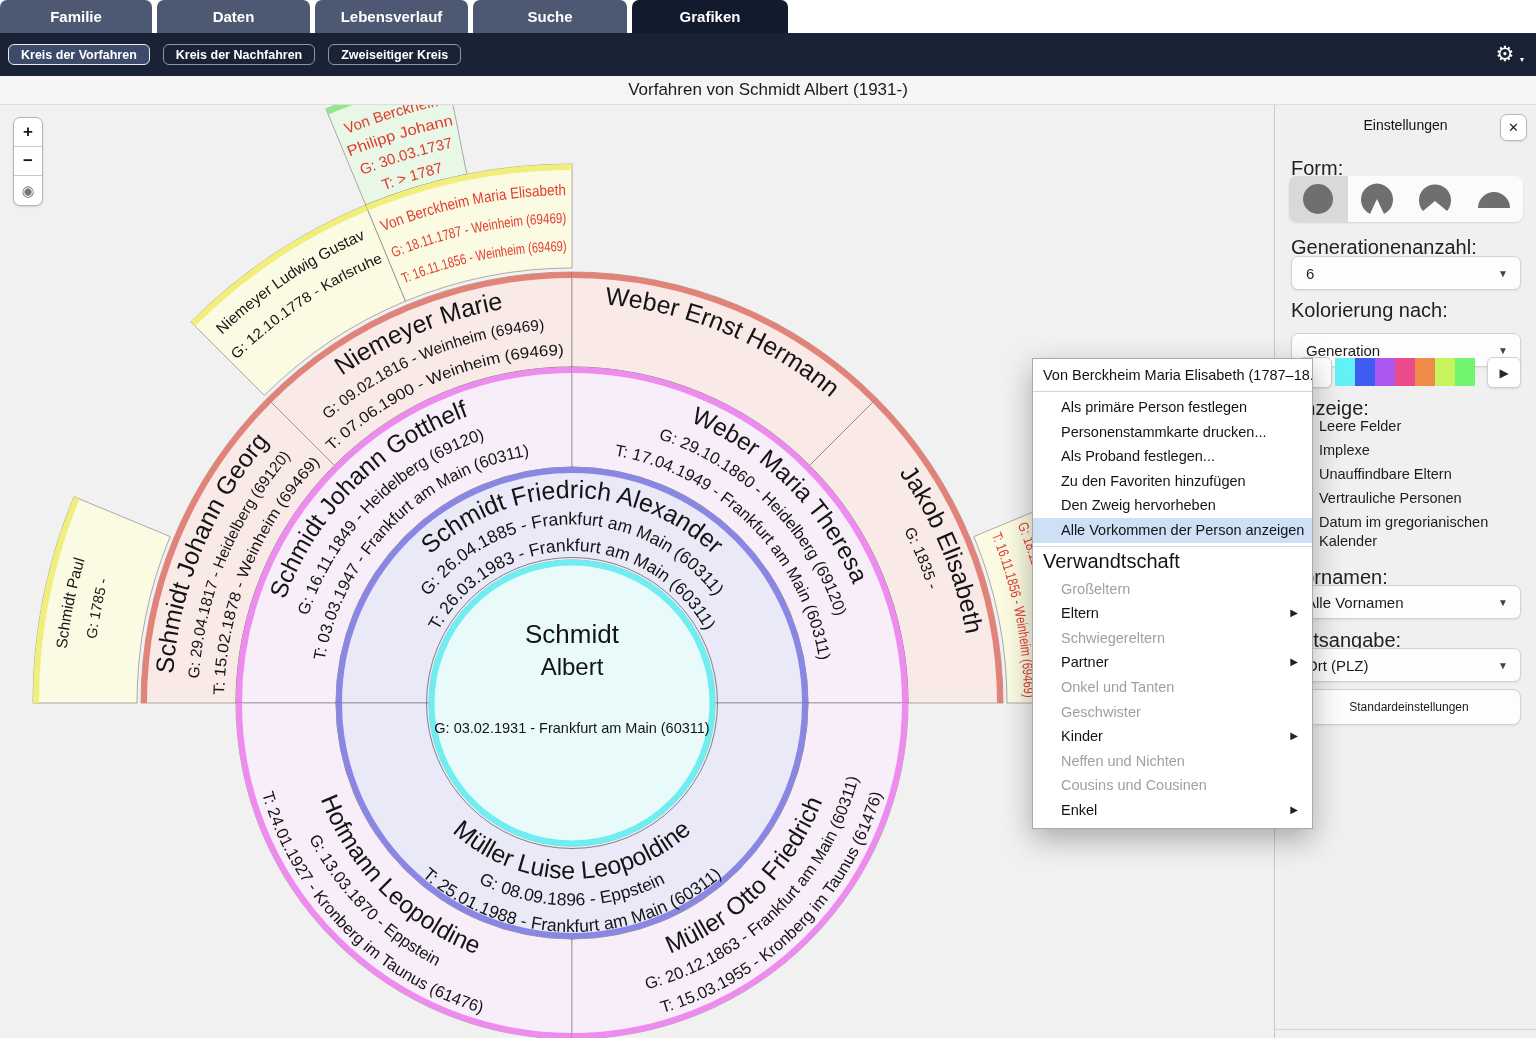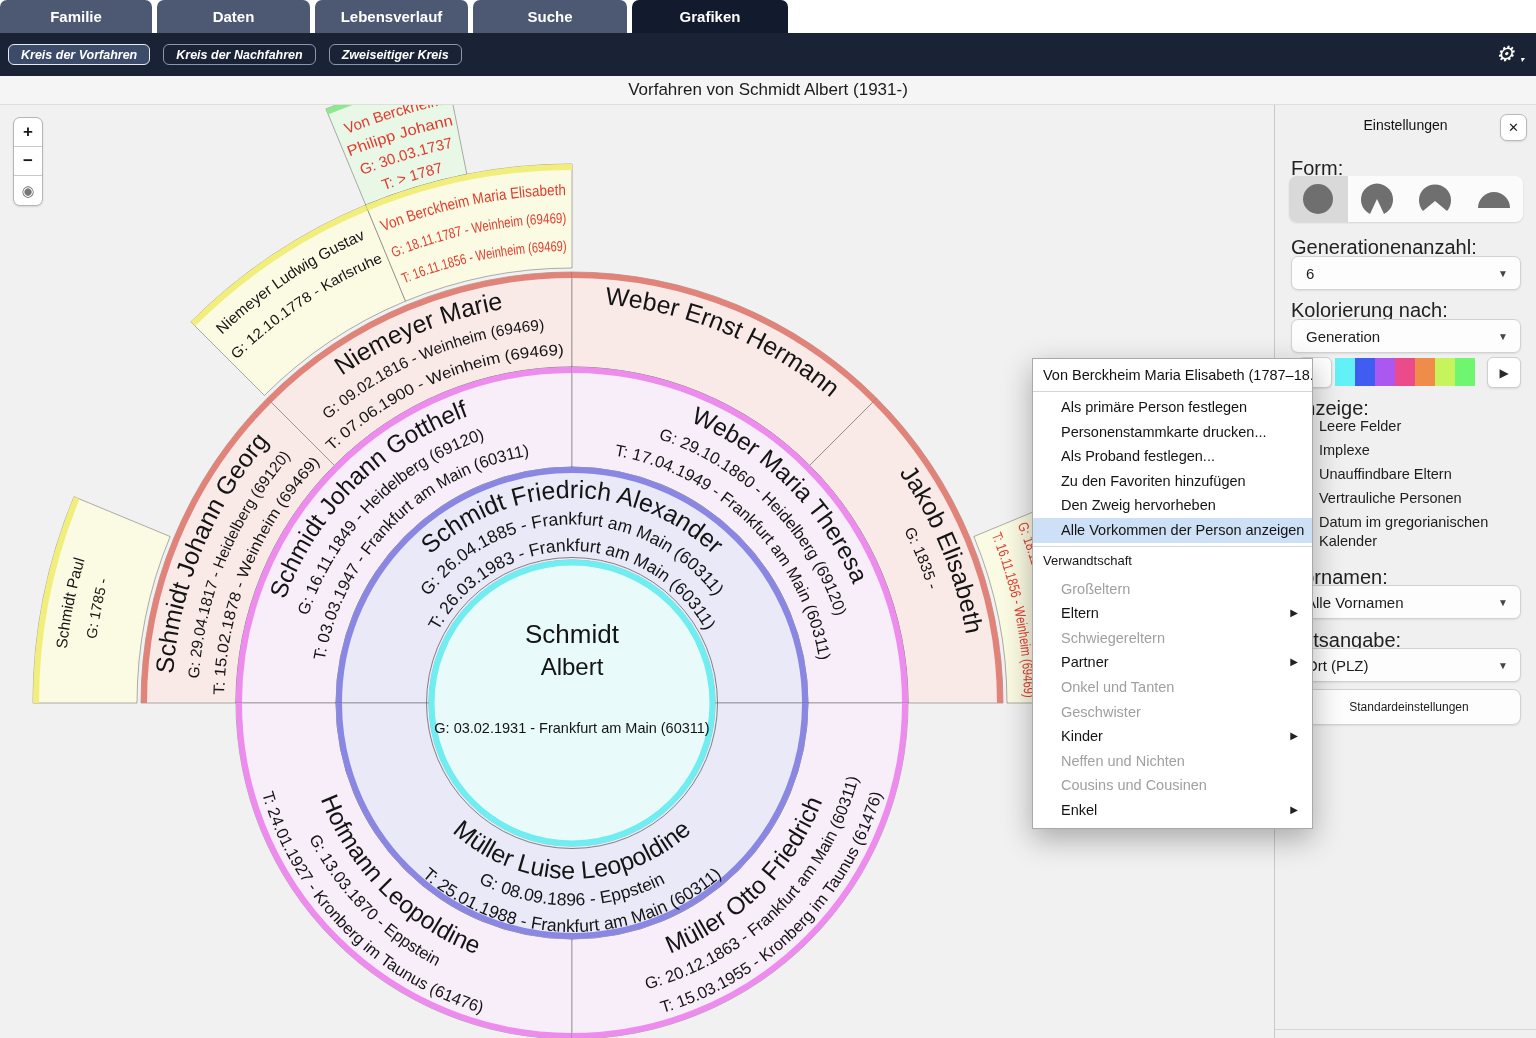--- a/index.html
+++ b/index.html
@@ -9,21 +9,21 @@
   
   .tabbar { position:absolute; left:0; top:0; width:1536px; height:33px; background:#ffffff; display:flex; gap:5px; }
   .tab { height:33px; border-radius:7px 7px 0 0; background:#4d5972; color:#fff;
          font-size:15px; font-weight:600; display:flex; align-items:center; justify-content:center; }
   .tab.active { background:#121a2e; }
   .tab:nth-child(1){width:152px}.tab:nth-child(2){width:153px}.tab:nth-child(3){width:153px}
   .tab:nth-child(4){width:154px}.tab:nth-child(5){width:156px}
 
   
   .toolbar { position:absolute; left:0; top:33px; width:1536px; height:43px; background:#1a2336;
-             display:flex; align-items:center; padding-left:8px; gap:13px;font-style:italic; }
+             display:flex; align-items:center; padding-left:8px; gap:13px; }
   .tb-btn { height:21px; padding:0 12px; border-radius:6px; border:1.5px solid #8b95ab;
             color:#fff; font-size:12.5px; font-weight:700; background:transparent;
             display:flex; align-items:center; }
   .tb-btn.active { background:#3d4b6b; border-color:#e8eaf0; }
   .gear { position:absolute; right:16px; top:6px; width:30px; height:30px; color:#fff;
           font-size:21px; text-align:center; line-height:30px; }
   .gear-caret { position:absolute; right:12px; top:22px; color:#fff; font-size:8px; }
 
   
   .titlebar { position:absolute; left:0; top:76px; width:1536px; height:29px; background:#f5f5f6;
@@ -80,21 +80,21 @@
   
   .ctx-menu { position:absolute; left:1032px; top:358px; width:281px; background:#fff;
               border:1px solid #a9a9a9; box-shadow:0 10px 28px rgba(0,0,0,.3); z-index:50; }
   .ctx-title { height:33px; line-height:33px; padding:0 10px; font-size:14.5px; color:#111;
                border-bottom:1px solid #d4d4d4; white-space:nowrap; overflow:hidden; }
   .ctx-group { padding:3px 0; }
   .ctx-item { height:24.6px; line-height:24.6px; padding-left:28px; font-size:14.5px; color:#141414;
               position:relative; white-space:nowrap; }
   .ctx-item.hl { background:#cde0f5; }
   .ctx-item.disabled { color:#a0a0a0; }
-  .ctx-section { height:28px; line-height:28px; padding-left:10px; font-size:13px; color:#141414;
+  .ctx-section { height:28px; line-height:28px; padding-left:10px; font-size:20px; color:#141414;
                  border-top:1px solid #d4d4d4; }
   .sub-arrow { position:absolute; right:14px; top:0; font-size:10px; color:#222; }
 </style>
 </head>
 <body>
 
 <div class="tabbar">
   <div class="tab">Familie</div>
   <div class="tab">Daten</div>
   <div class="tab">Lebensverlauf</div>
@@ -314,21 +314,21 @@
     </div>
   </div>
 
   <div class="p-label" style="top:131px">Generationenanzahl:</div>
   <div class="dropdown" style="top:151px">
     <span>6</span>
     <span class="dd-caret">▼</span>
   </div>
 
   <div class="p-label" style="top:194px">Kolorierung nach:</div>
-  <div class="dropdown" style="top:214px">
+  <div class="dropdown" style="top:228px">
     <span>Generation</span>
     <span class="dd-caret">▼</span>
   </div>
 
   <div class="pal-btn" style="left:23px"></div>
   <div class="swatches">
     <div class="swatch" style="background: rgb(99, 241, 248);"></div>
     <div class="swatch" style="background: rgb(63, 94, 241);"></div>
     <div class="swatch" style="background: rgb(170, 88, 240);"></div>
     <div class="swatch" style="background: rgb(236, 75, 139);"></div>

